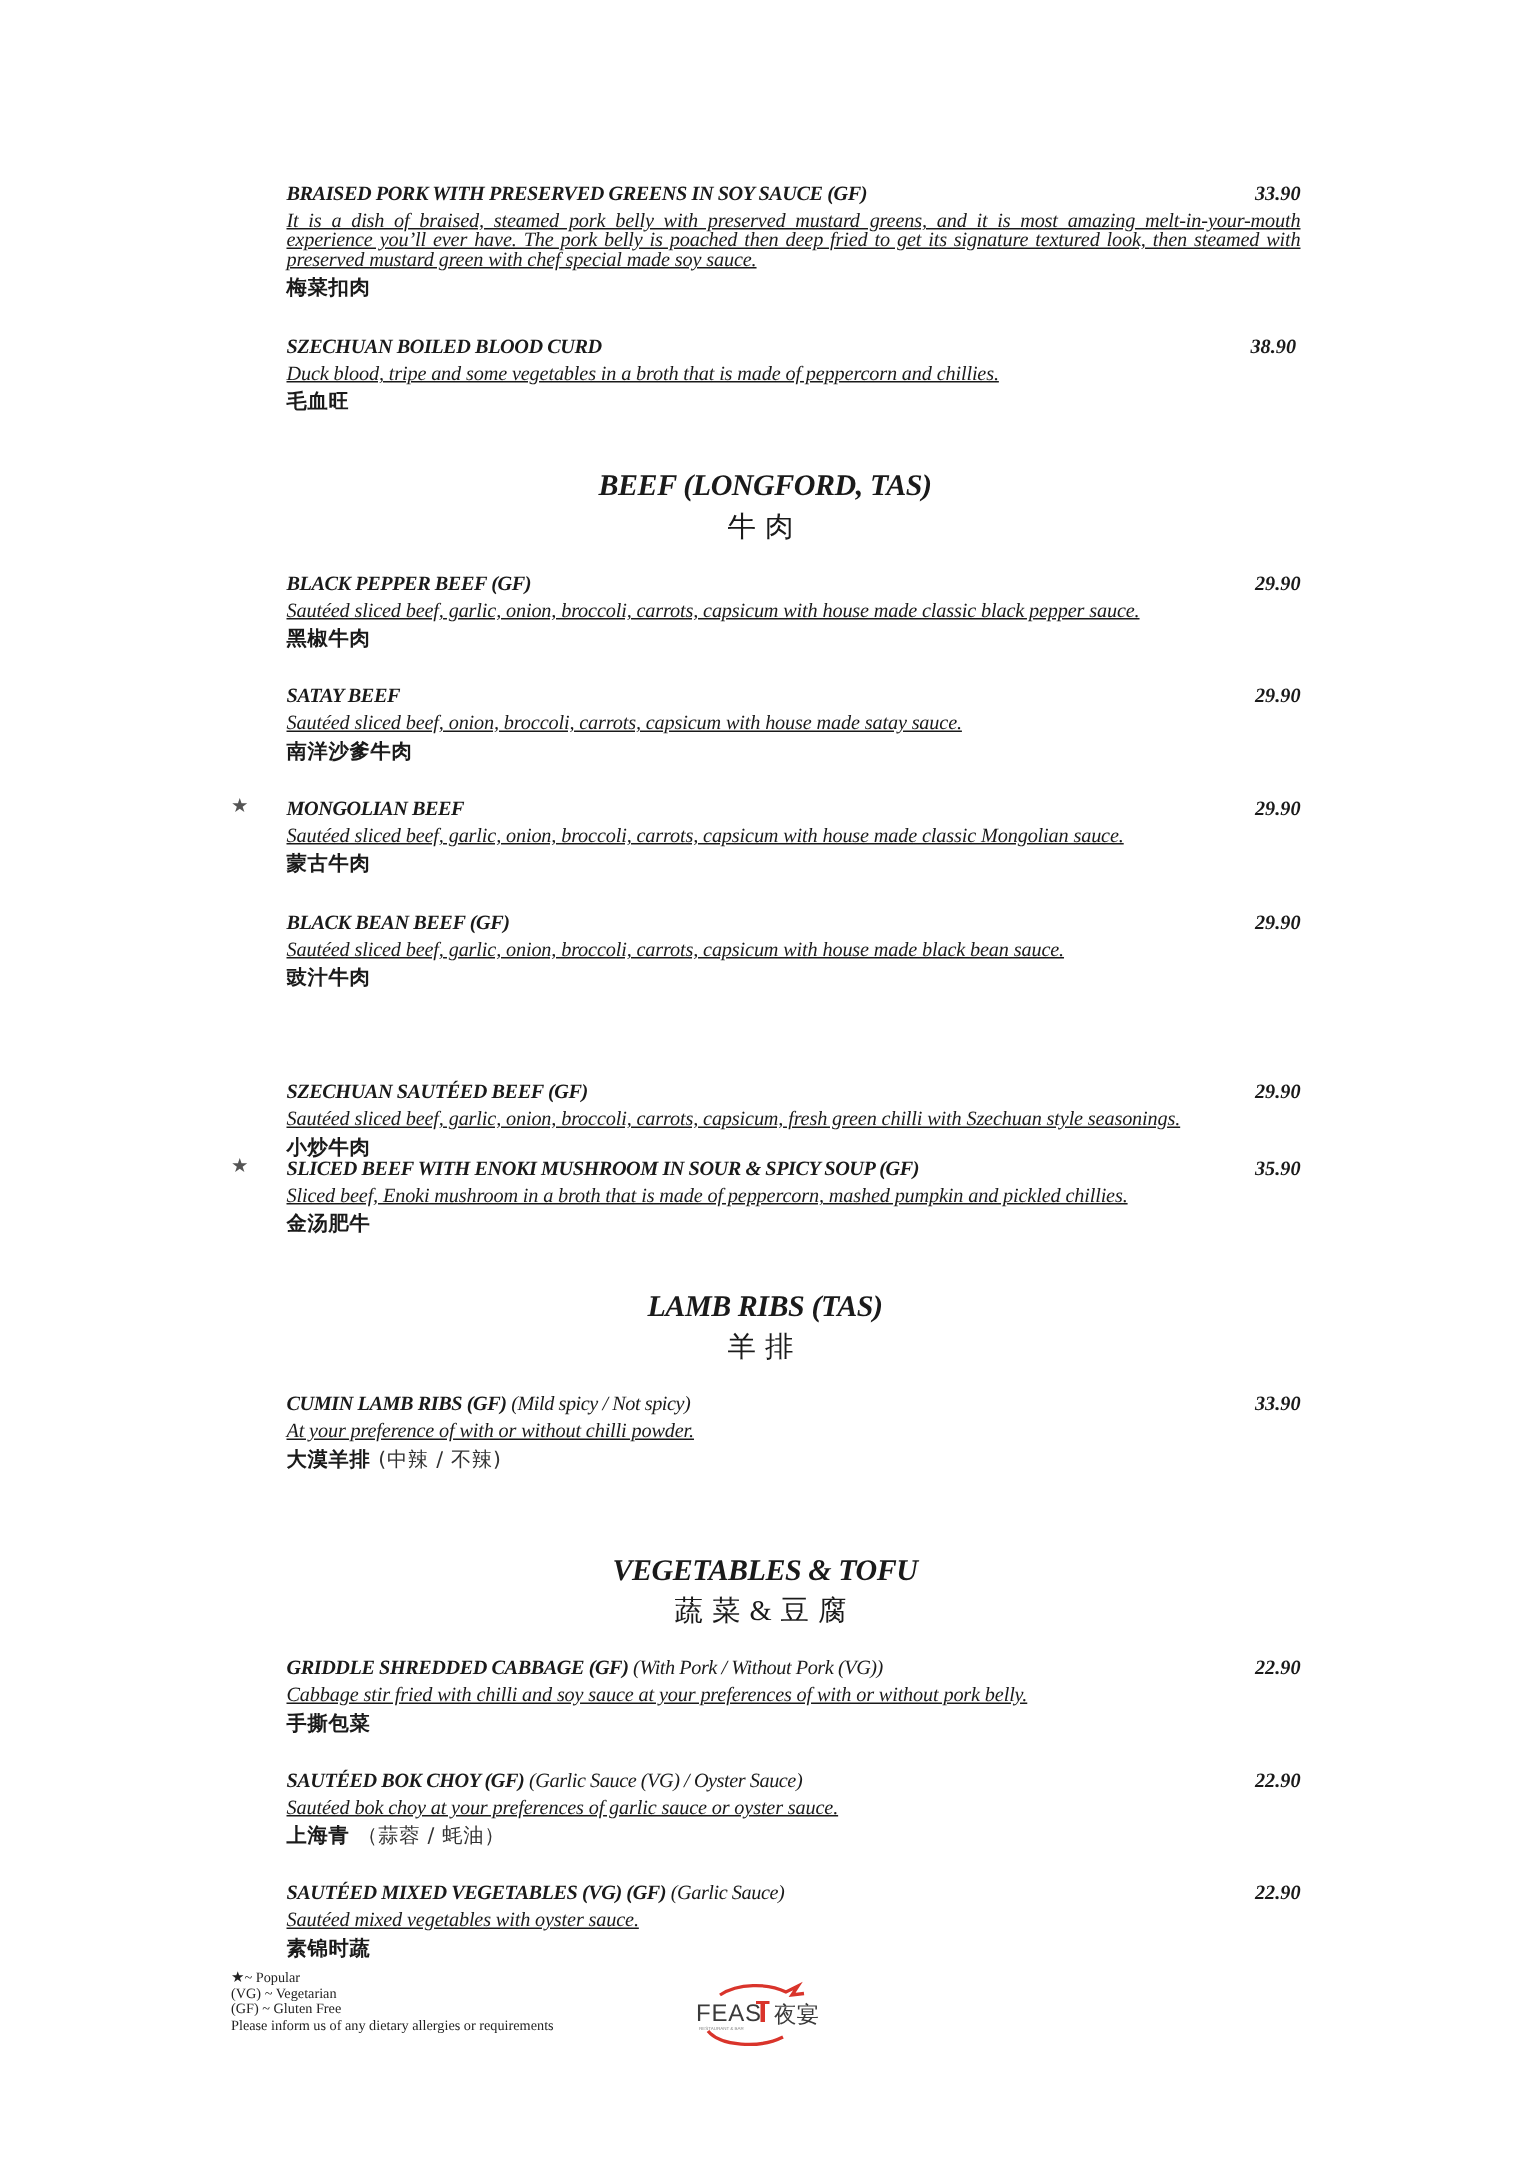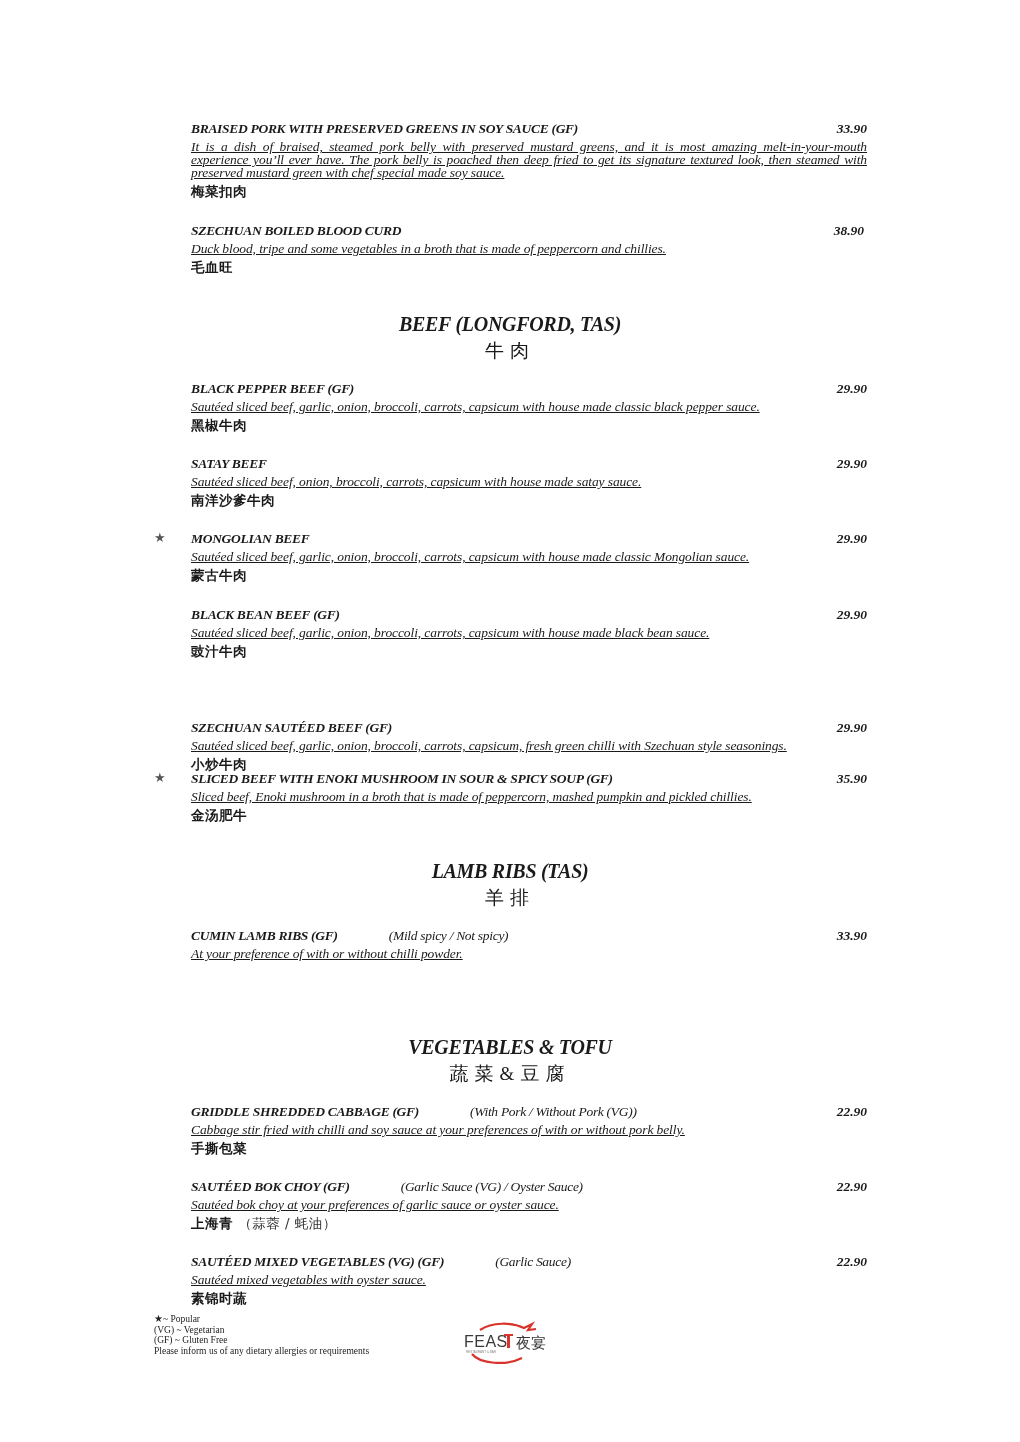--- a/index.html
+++ b/index.html
@@ -9,21 +9,21 @@
   }
   .page { position: absolute; left: 0; top: 0; width: 818px; height: 1442px; }
 
   .item { position: absolute; left: 191px; width: 676px; }
   .item-head { position: relative; height: 17px; }
   .item-name {
     position: absolute; left: 0; top: 0;
     font-size: 13.5px; font-weight: bold; font-style: italic;
     letter-spacing: -0.3px; white-space: nowrap;
   }
-  .item-opt { font-weight: normal; font-style: italic; margin-left: 48px; }
+  .item-opt { font-weight: normal; font-style: italic; }
   .item-price {
     position: absolute; right: 0; top: 0;
     font-size: 13.5px; font-weight: bold; font-style: italic;
   }
   .item-desc {
     font-size: 13.5px; font-style: italic; line-height: 13px;
     text-align: justify; margin-top: 2px; letter-spacing: -0.1px; text-decoration: underline;
   }
   .item-desc.loose { line-height: 18px; }
   .item-cn {
@@ -143,20 +143,21 @@
     <div class="section-title">LAMB RIBS (TAS)</div>
     <div class="section-cn">羊排</div>
   </div>
 
   <div class="item" style="top:928px;">
     <div class="item-head">
       <span class="item-name"><span>CUMIN LAMB RIBS (GF)</span> <span class="item-opt">(Mild spicy / Not spicy)</span></span>
       <span class="item-price">33.90</span>
     </div>
     <div class="item-desc loose" style="margin-top:0">At your preference of with or without chilli powder.</div>
+    <div class="item-cn" style="margin-top:1px"><span>大漠羊排</span> <span class="cn-opt">(中辣 / 不辣)</span></div>
   </div>
 
   <div class="section" style="top:1036px;">
     <div class="section-title">VEGETABLES &amp; TOFU</div>
     <div class="section-cn">蔬菜&amp;豆腐</div>
   </div>
 
   <div class="item" style="top:1104px;">
     <div class="item-head">
       <span class="item-name"><span>GRIDDLE SHREDDED CABBAGE (GF)</span> <span class="item-opt">(With Pork / Without Pork (VG))</span></span>

